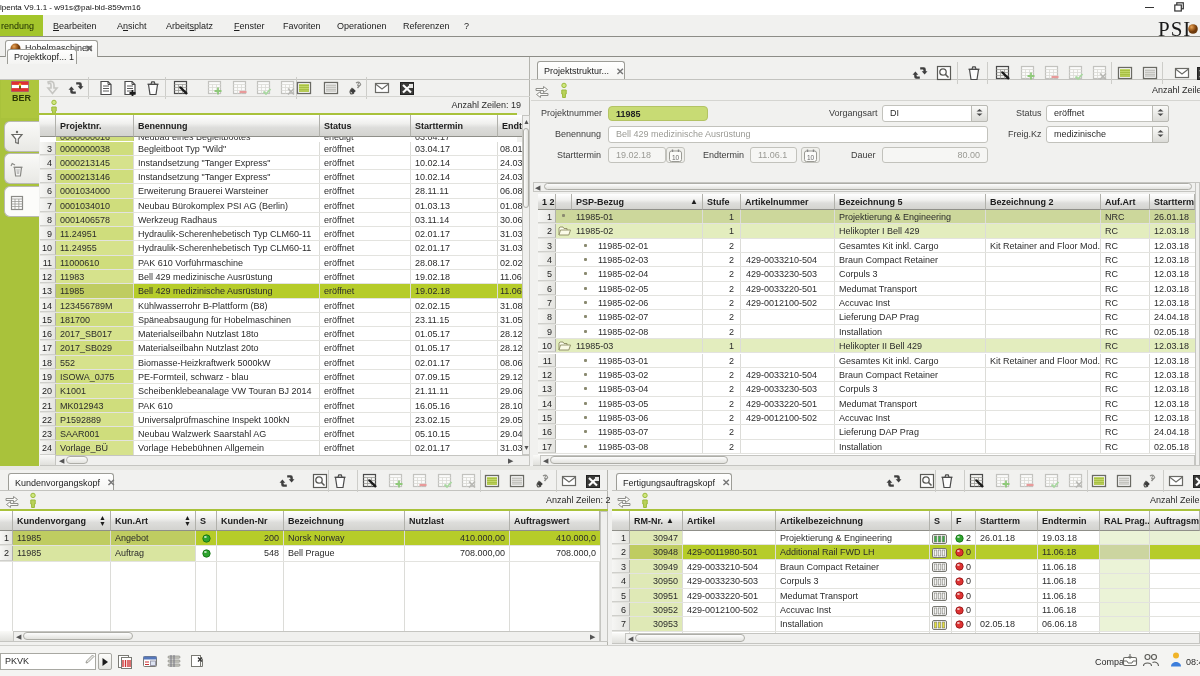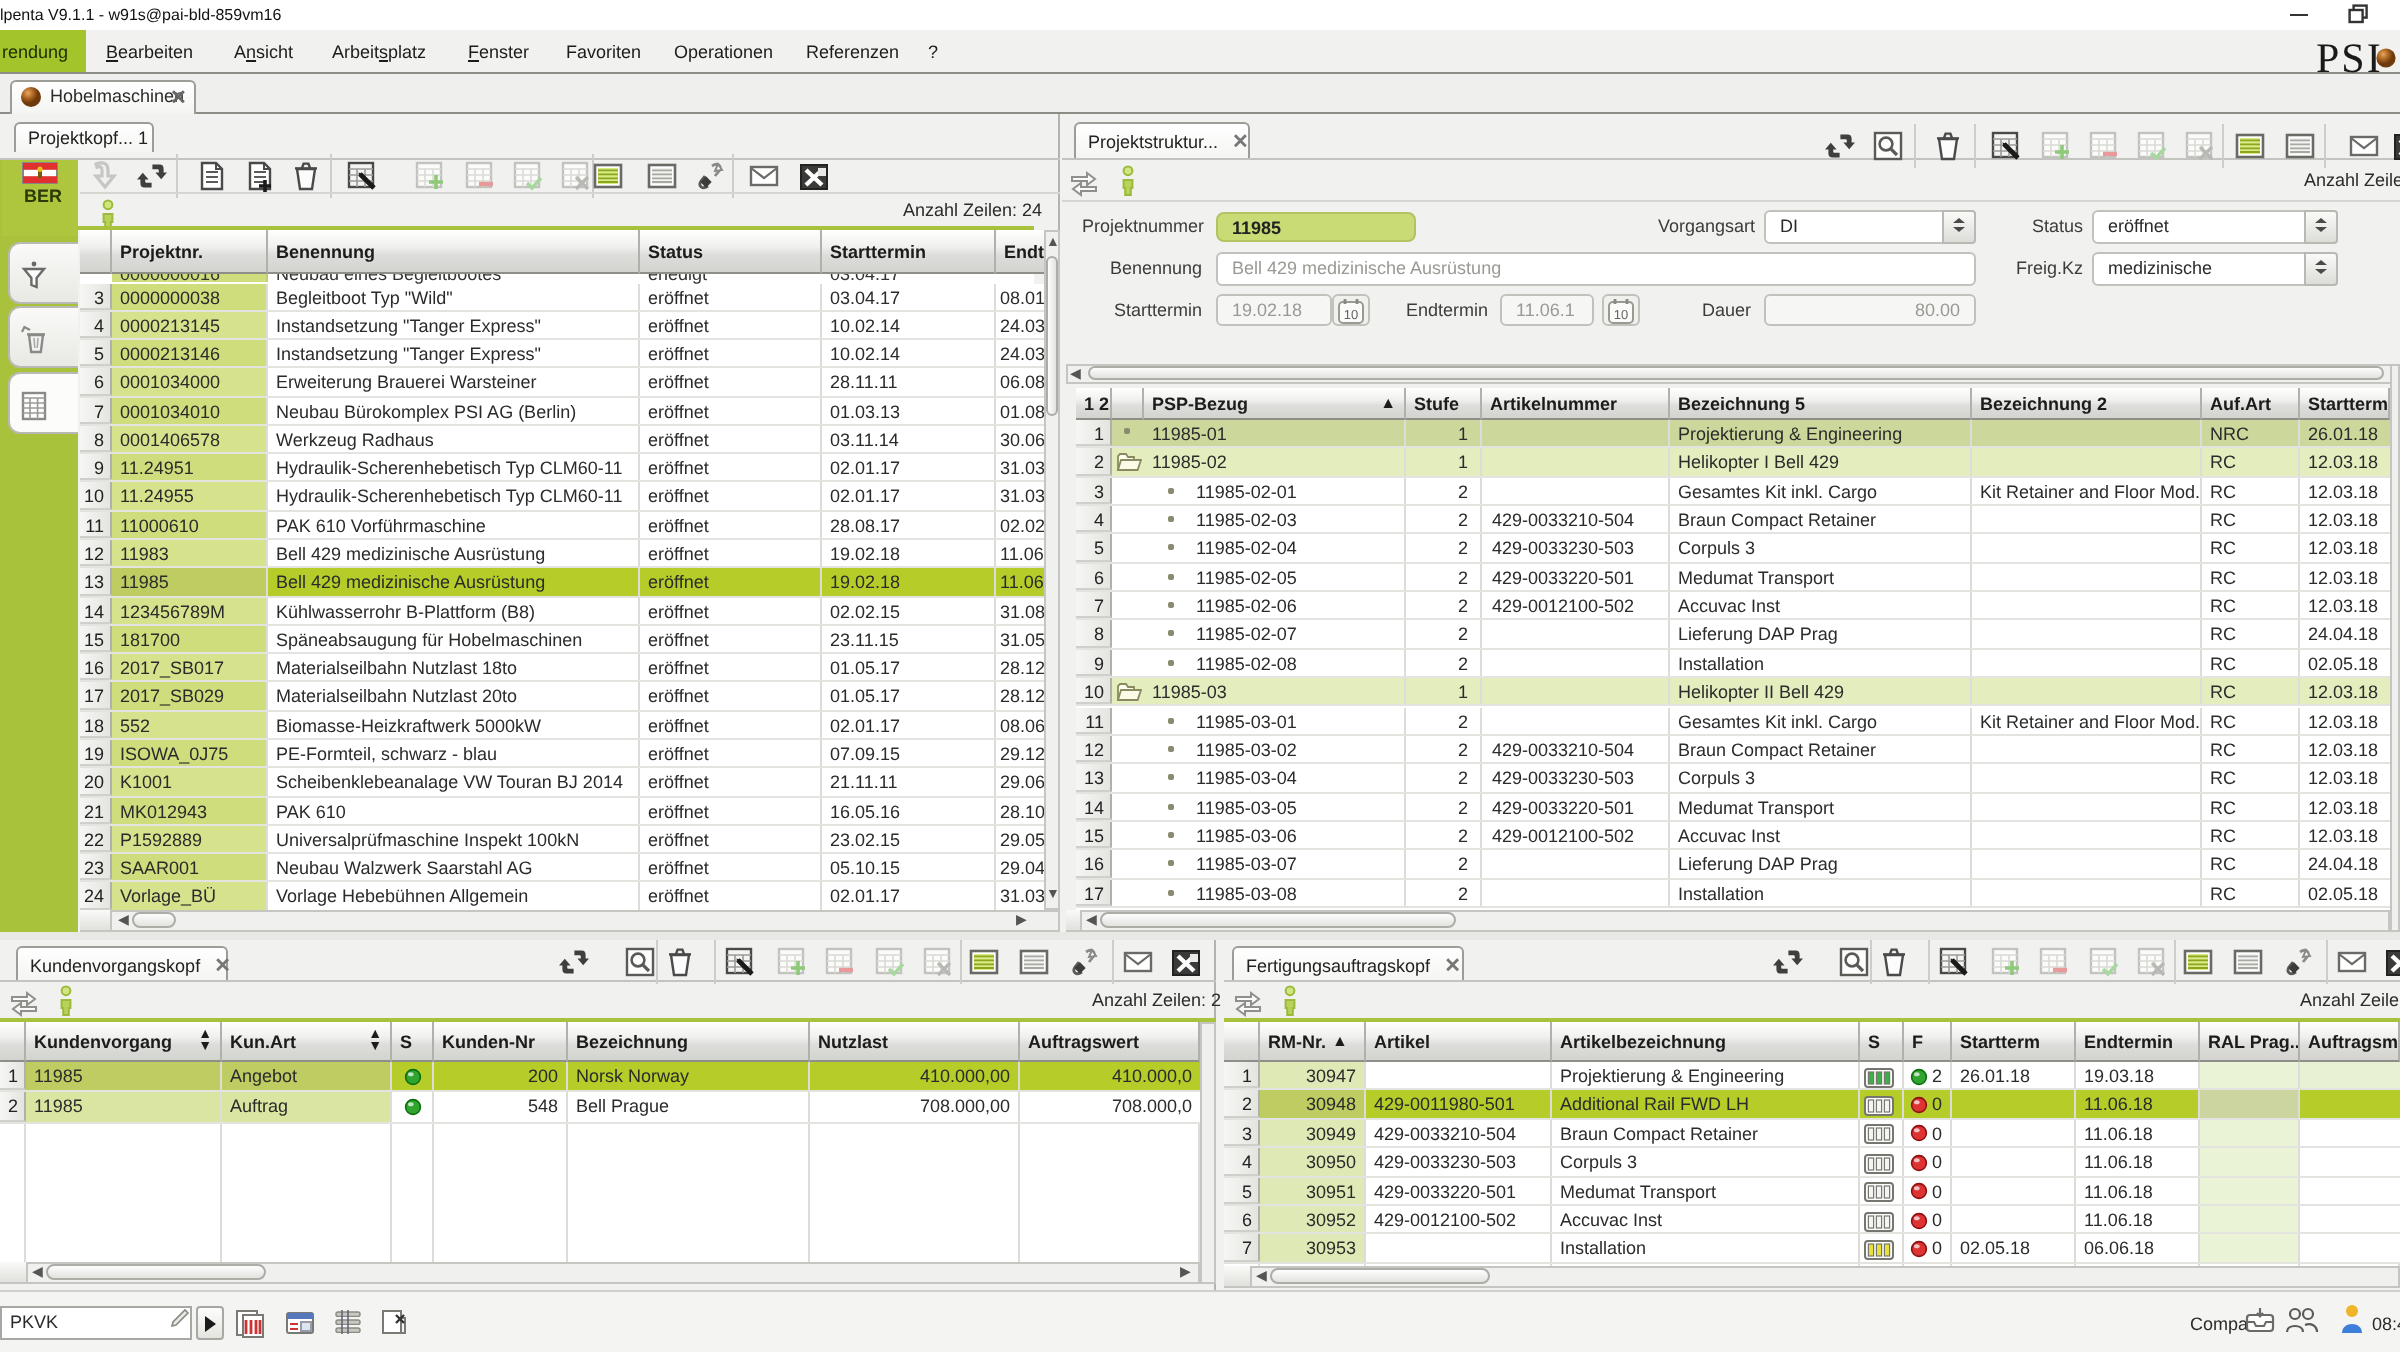--- a/index.html
+++ b/index.html
@@ -58,21 +58,21 @@
       <radialGradient id="ball2" cx="0.35" cy="0.3">
         <stop offset="0" stop-color="#e8a75c"></stop>
         <stop offset="0.6" stop-color="#a5601e"></stop>
         <stop offset="1" stop-color="#6e3a0c"></stop>
       </radialGradient>
     </defs>
   </svg>
 <div class="a" style="left:25px;top:43px;font-size:9px">Hobelmaschinen</div>
 <div class="a" style="left:85px;top:43px;color:#666;font-size:10px;font-weight:bold">✕</div>
 <div class="a" style="left:0;top:57px;width:530px;height:409px;background:#f1f1ef;border-right:1px solid #b4b4ae"></div>
-<div class="tab" style="left:7px;top:61px;width:70px;height:15px">Projektkopf... 1</div>
+<div class="tab" style="left:7px;top:49px;width:70px;height:15px">Projektkopf... 1</div>
 <div class="a" style="left:0;top:79px;width:530px;height:1px;background:#c3c3bf"></div>
 <svg class="a" style="left:45px;top:80px" width="16" height="16" viewBox="0 0 16 16">
     <path d="M3 2 C7 0.5 9 2 9 5 L9 8 L12 8 L7.5 13.5 L3 8 L6 8 L6 5 C6 3.5 5 3 3.5 3.6 Z" fill="none" stroke="#c6c6c2" stroke-width="1.6"></path>
   </svg>
 <svg class="a" style="left:68px;top:80px" width="16" height="16" viewBox="0 0 16 16">
     <path d="M8.2 2.2 L11.8 2.2 Q13.8 2.2 13.8 4.4 L13.8 6.2 L15.5 6.2 L12.6 9.6 L9.7 6.2 L11.4 6.2 L11.4 5.2 Q11.4 4.6 10.8 4.6 L8.2 4.6 Z" fill="#3f3f3f"></path>
     <path d="M7.8 13.8 L4.2 13.8 Q2.2 13.8 2.2 11.6 L2.2 9.8 L0.5 9.8 L3.4 6.4 L6.3 9.8 L4.6 9.8 L4.6 10.8 Q4.6 11.4 5.2 11.4 L7.8 11.4 Z" fill="#3f3f3f"></path>
   </svg>
 <div class="sep" style="left:88px;top:77px;height:22px"></div>
 <svg class="a" style="left:98px;top:80px" width="16" height="16" viewBox="0 0 16 16">
@@ -171,21 +171,21 @@
 <div class="a" style="left:4px;top:186px;width:35px;height:31px;background:#fcfcfa;border:1px solid #b9b9b3;border-right:none;border-radius:6px 0 0 6px"></div>
 <svg class="a" style="left:9px;top:195px" width="16" height="16" viewBox="0 0 16 16">
     <rect x="2.5" y="1.5" width="11" height="13" fill="#fdfdfd" stroke="#8a8a86" stroke-width="1.2"></rect>
     <path d="M2.5 4 H13.5 M2.5 6.5 H13.5 M2.5 9 H13.5 M2.5 11.5 H13.5 M6 4 V14.5 M9.8 4 V14.5" stroke="#9a9a96" stroke-width="0.8"></path>
   </svg>
 <svg class="a" style="left:46px;top:99px" width="16" height="16" viewBox="0 0 16 16">
     <circle cx="8" cy="3.4" r="2.2" fill="#cfe77e" stroke="#9cba3c" stroke-width="1"></circle>
     <path d="M5.8 8 L10.2 8 L10.2 12 L9.4 12 L9.4 15.5 L6.6 15.5 L6.6 12 L5.8 12 Z" fill="#b9d25a" stroke="#9cba3c" stroke-width="1"></path>
   </svg>
 <div class="a" style="left:0;top:99px;width:530px;height:0"></div>
-<div class="a" style="right:679px;top:100px;font-size:9px;color:#2b2b2b">Anzahl Zeilen: 24</div>
+<div class="a" style="right:679px;top:100px;font-size:9px;color:#2b2b2b">Anzahl Zeilen: 19</div>
 <div class="a" style="left:39px;top:113px;width:478px;height:2px;background:#a9c23b"></div>
 <div class="hdrcell" style="left:40px;top:115px;width:16px;height:22px"></div>
 <div class="hdrcell" style="left:56px;top:115px;width:78px;height:22px">Projektnr.</div>
 <div class="hdrcell" style="left:134px;top:115px;width:186px;height:22px">Benennung</div>
 <div class="hdrcell" style="left:320px;top:115px;width:91px;height:22px">Status</div>
 <div class="hdrcell" style="left:411px;top:115px;width:87px;height:22px">Starttermin</div>
 <div class="hdrcell" style="left:498px;top:115px;width:32px;height:22px">Endter</div>
 <div class="a" style="left:40px;top:137px;width:477px;height:318px;background:#fff"></div>
 <div class="a" style="left:40px;top:137px;width:477px;height:4.5px;overflow:hidden">
     <div style="position:absolute;left:16px;top:-10px;width:78px;height:14px;background:#cfdd7c;border-right:1px solid #c2cf6e"></div>

